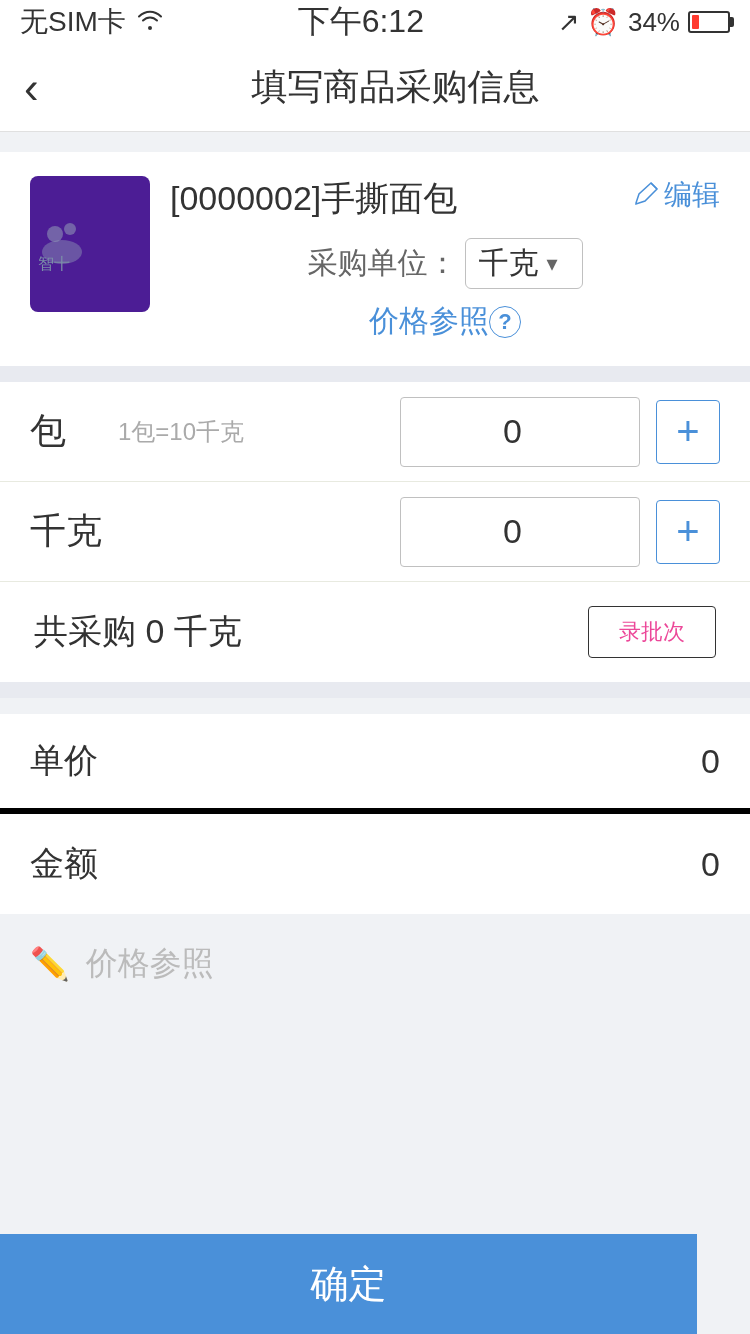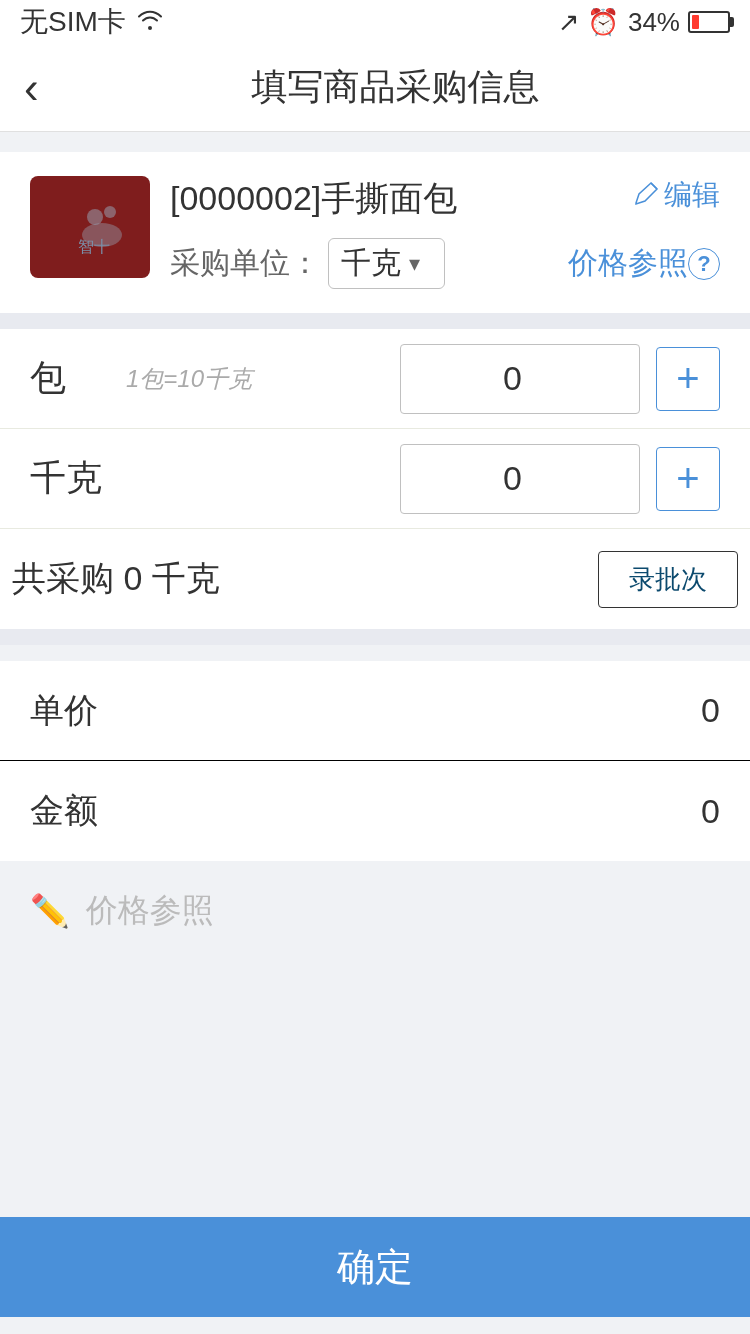--- a/index.html
+++ b/index.html
@@ -68,38 +68,39 @@
     
     .product-card {
       background: #fff;
       margin-top: 20px;
       padding: 24px 30px;
       display: flex;
       align-items: flex-start;
       gap: 20px;
     }
     .product-image {
-      width: 120px; height: 102px;
-      background: #7f1d1d;
+      width: 120px; height: 136px;
+      background: #4c1d95;
       border-radius: 8px;
-      display: flex; align-items: center; justify-content: flex-end;
+      display: flex; align-items: center; justify-content: flex-start;
       flex-shrink: 0;
       color: #7b8fa8;
       font-size: 40px;
     }
     .product-info { flex: 1; }
     .product-header {
       display: flex; justify-content: space-between; align-items: flex-start;
     }
     .product-name { font-size: 34px; color: #333; font-weight: 500; }
     .edit-btn { color: #4a90d9; font-size: 28px; cursor: pointer; display: flex; align-items: center; gap: 4px; }
     .purchase-unit {
       margin-top: 16px;
       display: flex; align-items: center; gap: 12px;
       justify-content: space-between;
+      flex-direction: column;
     }
     .unit-label { font-size: 30px; color: #666; }
     .unit-select {
       border: 1px solid #c0c0c0; border-radius: 6px;
       padding: 4px 24px 4px 12px;
       font-size: 30px; color: #333;
       background: #fff;
       position: relative; display: inline-flex; align-items: center;
       cursor: pointer;
     }
@@ -115,21 +116,21 @@
 
     
     .input-section { background: #fff; }
     .input-row {
       display: flex; align-items: center;
       padding: 0 30px;
       border-bottom: 1px solid #e8eae0;
       height: 100px;
     }
     .input-row-label { font-size: 36px; color: #333; min-width: 80px; }
-    .input-sublabel { font-size: 24px; color: #aaa; margin-left: 16px; font-style: italic; }
+    .input-sublabel { font-size: 24px; color: #aaa; margin-left: 8px; }
     .input-field-wrapper {
       flex: 1; display: flex; align-items: center; justify-content: flex-end;
     }
     .quantity-input {
       border: 1px solid #c0c0c0; border-radius: 4px;
       width: 240px; height: 70px;
       text-align: center; font-size: 34px;
       color: #333; background: #fff;
       padding: 0 12px;
     }
@@ -140,59 +141,59 @@
       border-radius: 4px;
       margin-left: 16px;
       display: flex; align-items: center; justify-content: center;
       color: #4a90d9; font-size: 40px;
       cursor: pointer;
     }
 
     
     .summary-row {
       display: flex; align-items: center; justify-content: space-between;
-      padding: 0 12px;
+      padding: 0 34px;
       height: 100px;
       background: #fff;
     }
     .summary-text { font-size: 34px; color: #333; }
     .batch-btn {
       border: 1px solid #333; border-radius: 4px;
       padding: 10px 30px;
-      font-size: 26px; color: #0c4a6e;
+      font-size: 22px; color: #ec4899;
       background: #fff; cursor: pointer;
     }
 
     
     .price-section { background: #fff; margin-top: 16px; }
     .price-row {
       display: flex; align-items: center; justify-content: space-between;
       padding: 0 30px;
       height: 100px;
-      border-bottom: 1px solid #000000;
+      border-bottom: 6px solid #000000;
     }
     .price-row:last-child { border-bottom: none; text-align: right; }
     .price-label { font-size: 34px; color: #333; }
     .price-value { font-size: 34px; color: #333; }
 
     
     .remark-section {
       background: #f0f2f5;
       margin-top: 0;
       padding: 28px 30px;
       display: flex; align-items: center; gap: 16px;
     }
     .remark-placeholder { font-size: 32px; color: #bbb; }
 
     
     .bottom-spacer { flex: 1; background: #f0f2f5; min-height: 200px; }
 
     
     .confirm-btn-wrap {
-      position: fixed; bottom: 17px; left: 0; width: 750px;
+      position: fixed; bottom: 0; left: 0; width: 697px;
     }
     .confirm-btn {
       width: 100%; height: 100px;
       background: #4a90d9;
       color: #fff; font-size: 38px;
       border: none; cursor: pointer;
       display: flex; align-items: center; justify-content: center;
     }
 
     .page-content {
@@ -215,20 +216,21 @@
     <div class="status-left">
       <span>无SIM卡</span>
       <span>
         <svg width="28" height="22" viewBox="0 0 28 22" fill="none">
           <path d="M14 17a2 2 0 1 1 0 4 2 2 0 0 1 0-4z" fill="#333"></path>
           <path d="M7 11.5C9 9.5 11.3 8.4 14 8.4s5 1.1 7 3.1" stroke="#333" stroke-width="2" fill="none" stroke-linecap="round"></path>
           <path d="M3 7.5C6.2 4.4 9.9 2.7 14 2.7s7.8 1.7 11 4.8" stroke="#333" stroke-width="2" fill="none" stroke-linecap="round"></path>
         </svg>
       </span>
     </div>
+    <div class="status-center">下午6:12</div>
     <div class="status-right">
       <span>↗</span>
       <span>⏰</span>
       <span>34%</span>
       <span class="battery">
         <span class="battery-fill"></span>
       </span>
     </div>
   </div>
 

